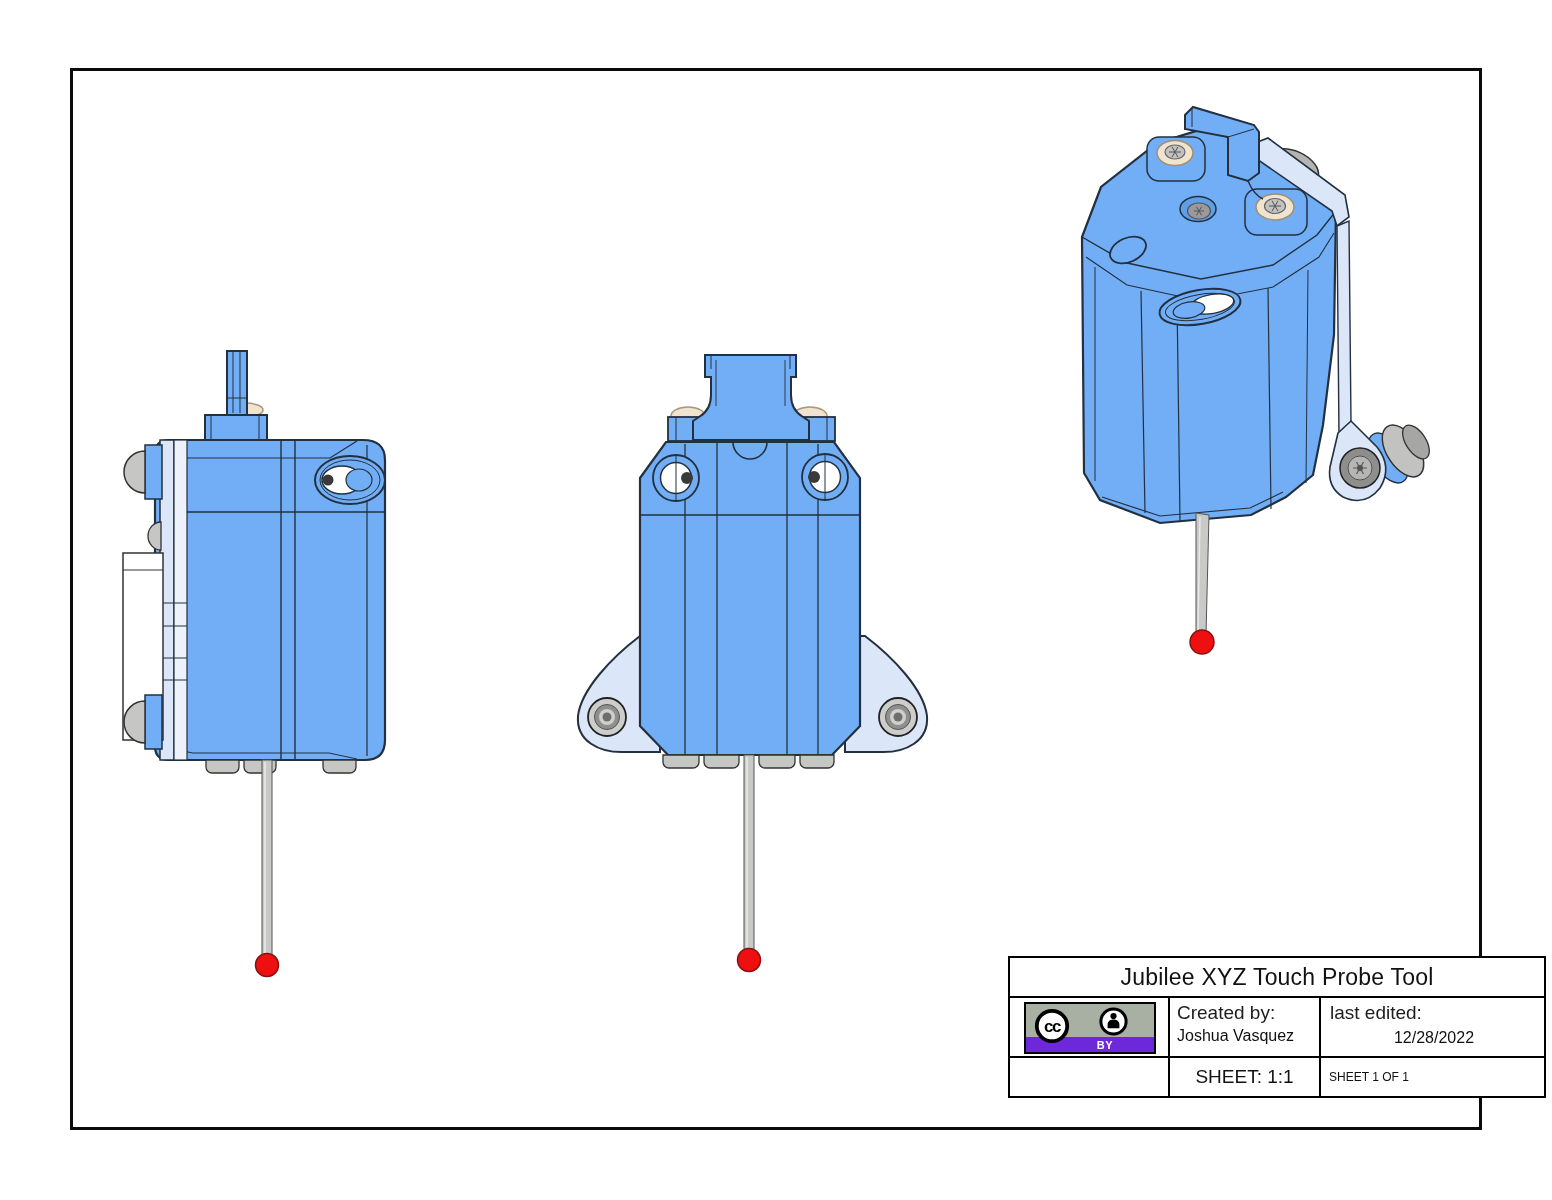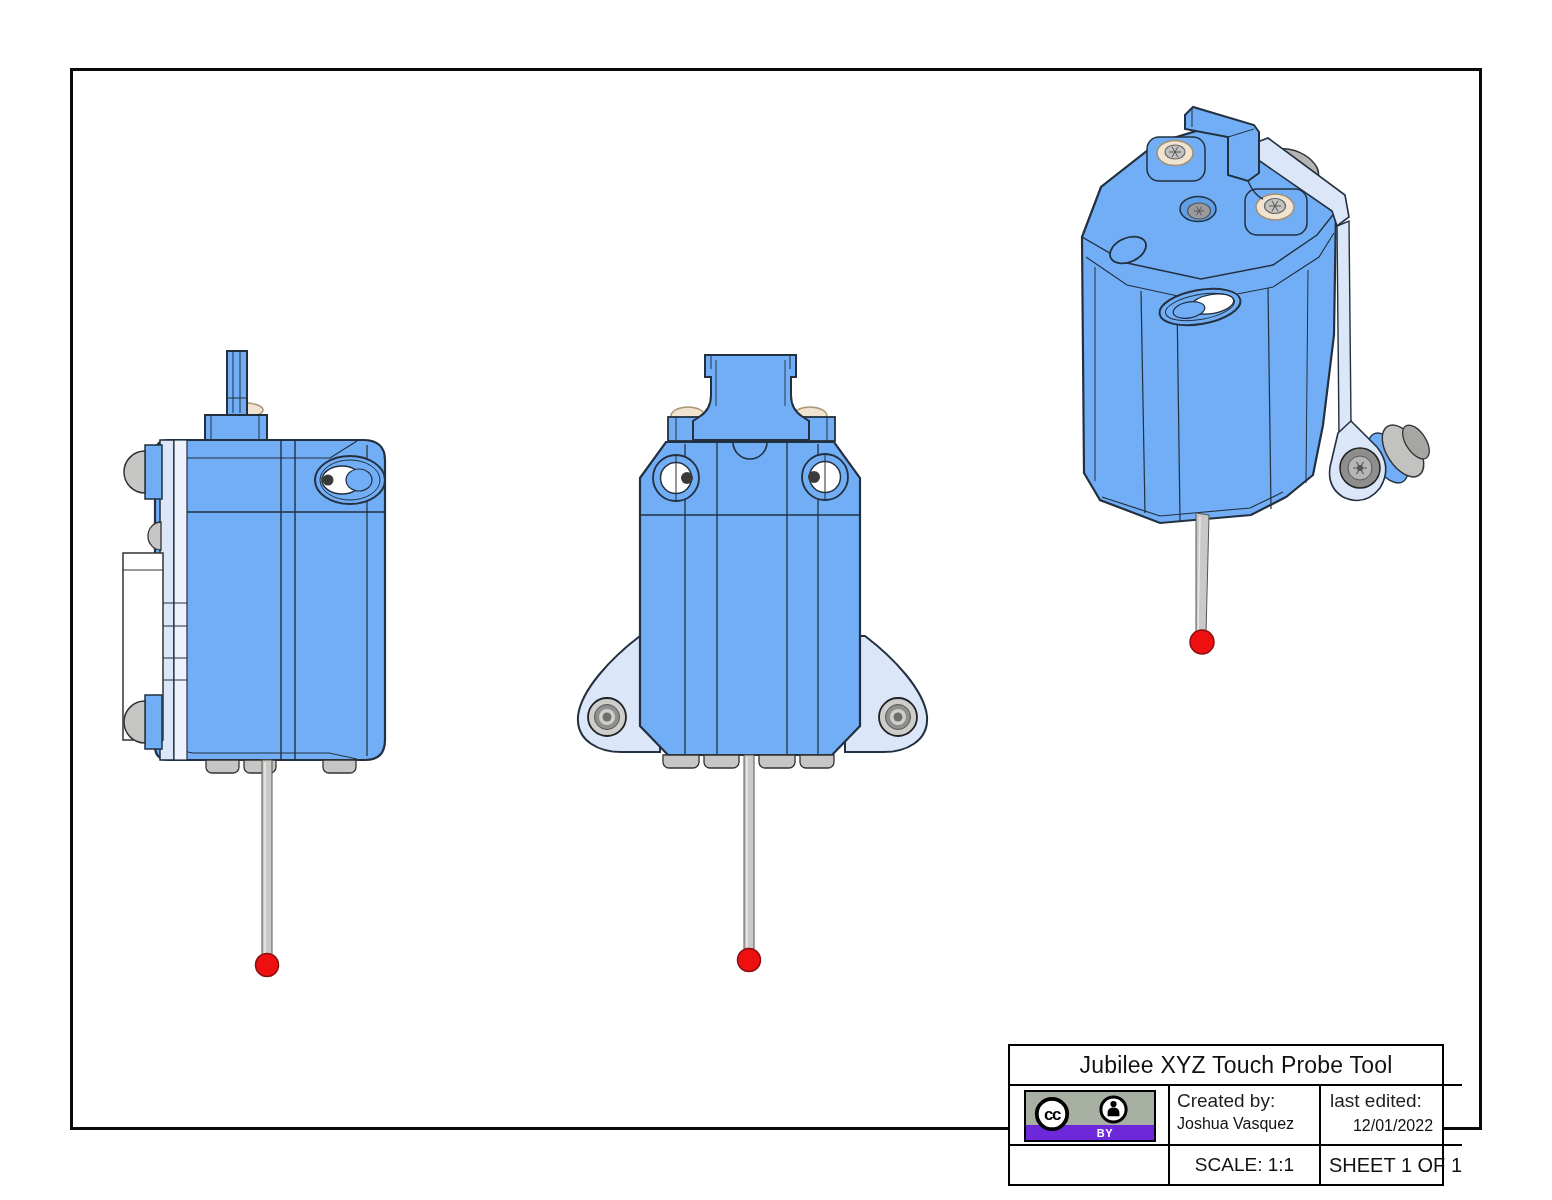--- a/index.html
+++ b/index.html
@@ -6,36 +6,36 @@
     font-family:"Liberation Sans", sans-serif;overflow:hidden;}
   .sheet{position:relative;width:1552px;height:1200px;background:#fff;}
   .frame{position:absolute;left:70px;top:68px;width:1412px;height:1062px;
     border:3px solid #0a0a0a;box-sizing:border-box;}
   .view{position:absolute;}
   .view-side{left:95px;top:348px;}
   .view-front{left:565px;top:348px;}
   .view-iso{left:1055px;top:85px;}
 
   
-  .title-block{position:absolute;left:1008px;top:1044px;width:436px;height:142px;
+  .title-block{position:absolute;left:1008px;top:956px;width:538px;height:142px;
     box-sizing:border-box;border:2.5px solid #000;background:#fff;display:grid;
     grid-template-columns:160px 151px 1fr;grid-template-rows:40px 58px 1fr;color:#111;}
   .tb-title{grid-column:1/4;border-bottom:2px solid #000;display:flex;
     align-items:center;justify-content:center;font-size:23px;letter-spacing:.2px;}
   .tb-license{border-right:2px solid #000;position:relative;padding-left:32px;}
   .tb-created{border-right:2px solid #000;padding:4px 6px 0 7px;}
   .tb-edited{padding:4px 6px 12px 9px;}
   .tb-label{font-size:19px;color:#1d1d1d;}
   .tb-value{font-size:16px;margin-top:3px;white-space:nowrap;}
   .tb-value-center{text-align:center;margin-top:5px;}
   .tb-empty{border-right:2px solid #000;border-top:2px solid #000;}
   .tb-scale{border-right:2px solid #000;border-top:2px solid #000;display:flex;
     align-items:center;justify-content:center;font-size:19px;}
   .tb-sheet{border-top:2px solid #000;display:flex;align-items:center;
-    padding-left:8px;font-size:20px;white-space:nowrap;}
+    padding-left:8px;font-size:12px;white-space:nowrap;}
 
   
   .cc-badge{position:absolute;left:14px;top:4px;width:128px;height:48px;
     background:#a8afa3;border:2.5px solid #000;box-sizing:content-box;}
   .cc-circle{position:absolute;left:7px;top:3px;width:38px;height:38px;z-index:2;}
   .person-circle{position:absolute;left:72px;top:2px;width:31px;height:31px;z-index:2;}
   .by-strip{position:absolute;left:0;bottom:0;width:100%;height:15px;background:#6d28d9;
     z-index:1;display:flex;align-items:center;justify-content:center;padding-left:30px;
     box-sizing:border-box;}
   .by-strip span{color:#fff;font-size:11px;font-weight:bold;letter-spacing:.5px;}
@@ -308,20 +308,20 @@
       </div>
     </div>
 
     <div class="tb-created">
       <div class="tb-label">Created by:</div>
       <div class="tb-value">Joshua Vasquez</div>
     </div>
 
     <div class="tb-edited">
       <div class="tb-label">last edited:</div>
-      <div class="tb-value tb-value-center">12/01/2022</div>
+      <div class="tb-value tb-value-center">12/28/2022</div>
     </div>
 
     <div class="tb-empty"></div>
-    <div class="tb-scale">SCALE: 1:1</div>
+    <div class="tb-scale">SHEET: 1:1</div>
     <div class="tb-sheet">SHEET 1 OF 1</div>
   </div>
 </div>
 
 </body></html>

